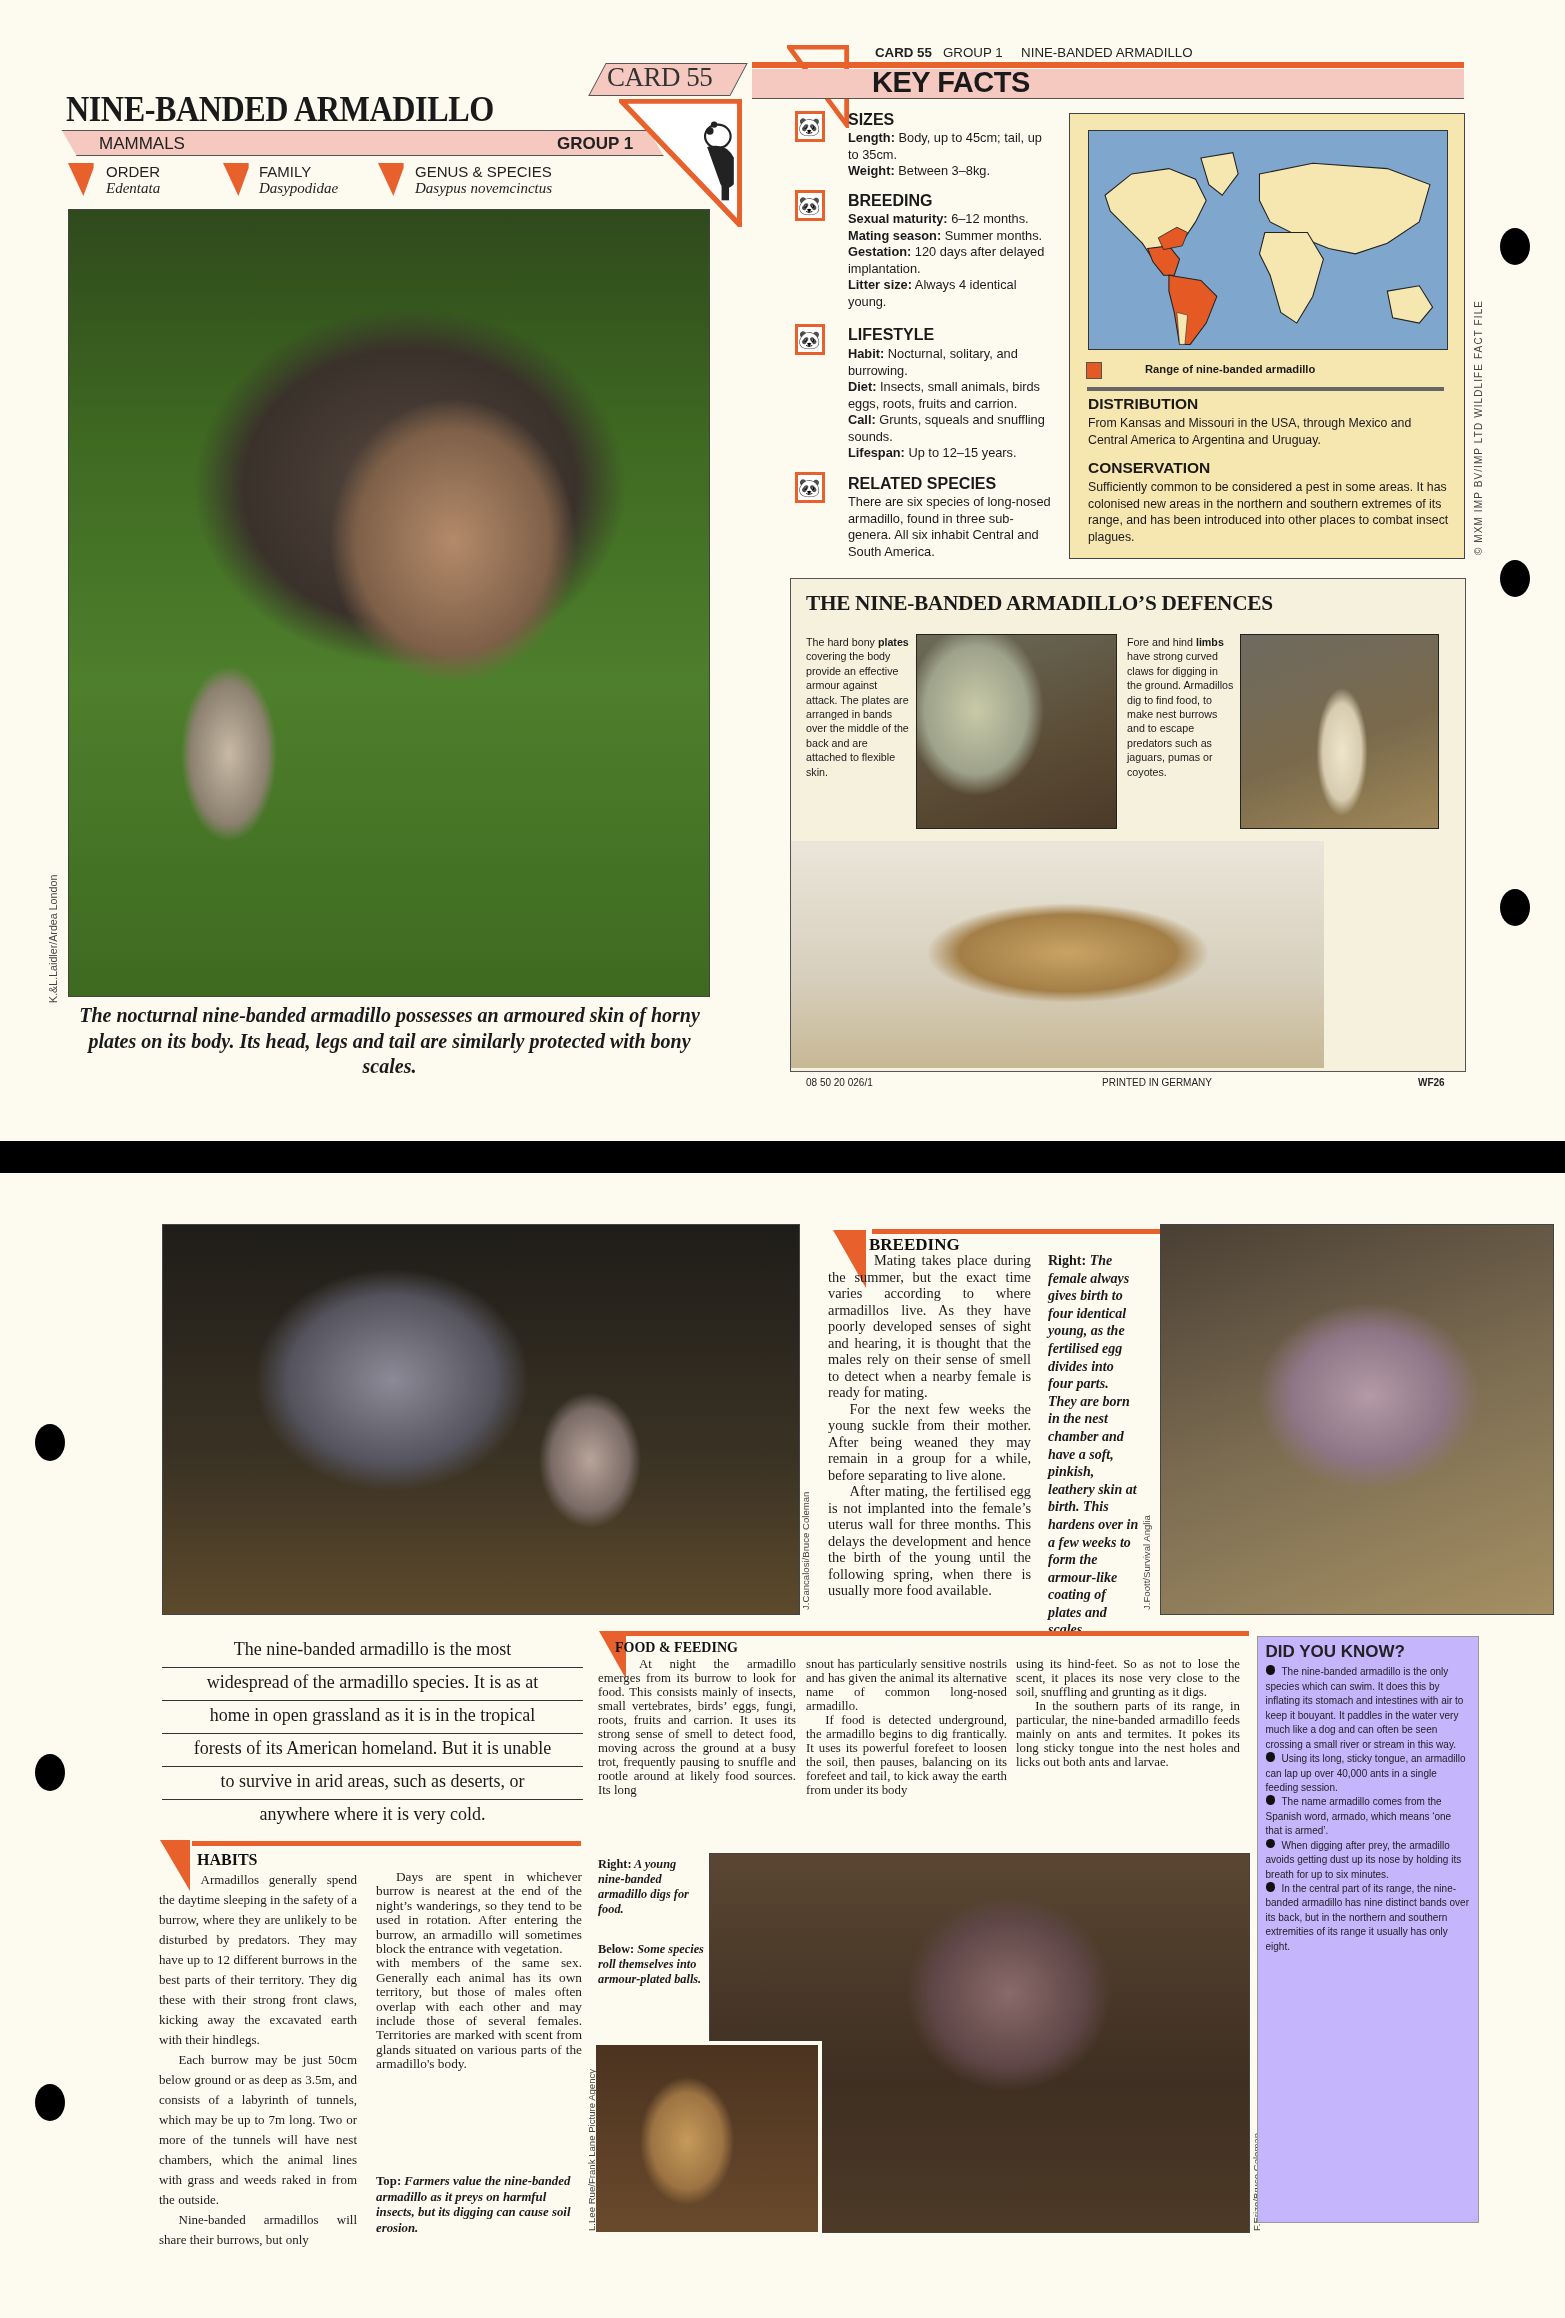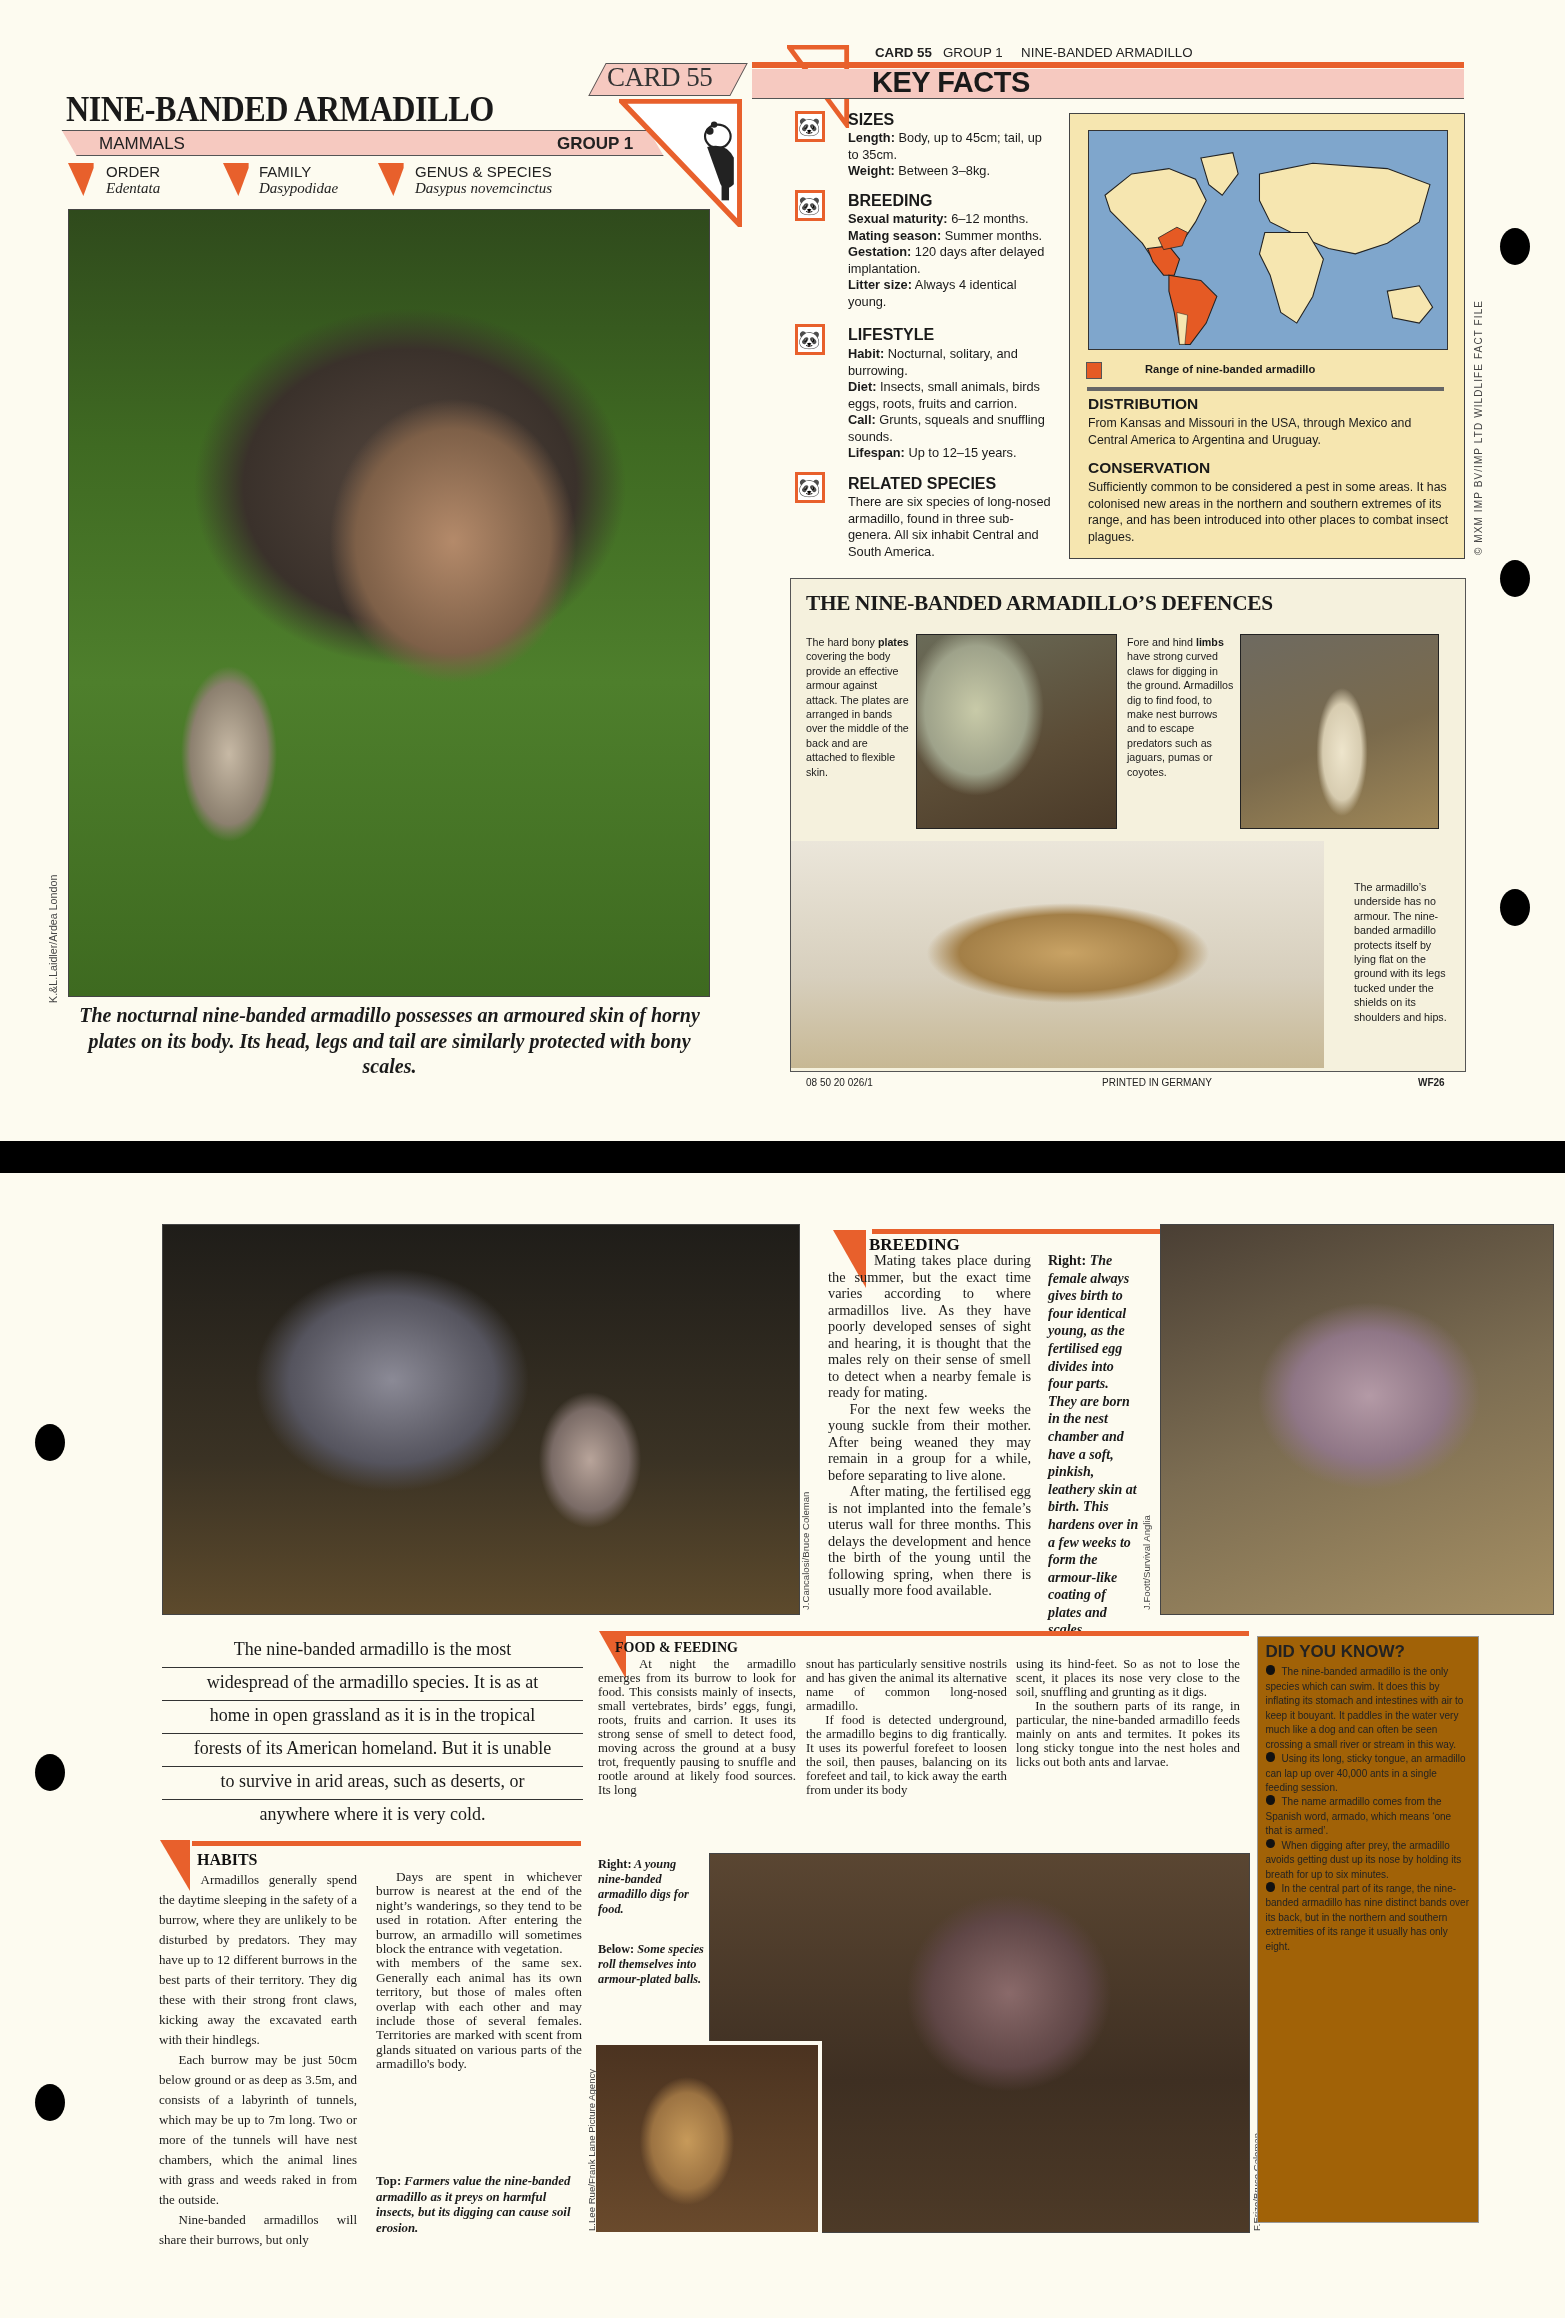--- a/index.html
+++ b/index.html
@@ -76,21 +76,21 @@
   .sect-bar{position:absolute;height:4.8px;background:#e8602c;}
   .sect-tri{position:absolute;width:33px;height:58px;background:#e8602c;clip-path:polygon(0 0,100% 0,100% 100%);}
   .body-serif{position:absolute;font-family:"Liberation Serif",serif;font-size:14.4px;line-height:16.5px;color:#1a1a1a;text-align:justify;}
   .body-serif p{margin:0;text-indent:1.5em;}
   .body-serif p.first{text-indent:3.2em;}
   .side-cap{position:absolute;font-family:"Liberation Serif",serif;font-style:italic;font-weight:bold;font-size:14px;line-height:17.6px;color:#1a1a1a;}
   .side-cap .lead{font-style:normal;}
   .pull{left:162px;top:1635px;width:421px;}
   .pull-line{font-family:"Liberation Serif",serif;font-size:18px;line-height:25.6px;text-align:center;border-bottom:1.1px solid #333;padding:2.1px 0 4.3px 0;}
   .pull-line:last-child{border-bottom:none;}
-  .dyk{left:1257px;top:1636px;width:222px;height:587px;background:#a16207;border:1.1px solid #999;padding:5.3px 7.5px;box-sizing:border-box;}
+  .dyk{left:1257px;top:1636px;width:222px;height:587px;background:#c4b5fd;border:1.1px solid #999;padding:5.3px 7.5px;box-sizing:border-box;}
   .dyk h3{margin:0 0 3.2px 0;font-size:17px;font-weight:bold;color:#222;}
   .dyk p{margin:0;font-size:10px;line-height:14.4px;color:#222;}
   .dyk .bul{display:inline-block;width:9.6px;height:9.6px;border-radius:50%;background:#111;margin-right:6.4px;vertical-align:0.5px;}
 </style>
 </head>
 <body>
 
 <div class="card front">
 
   <div class="abs card-tab"></div>
@@ -201,21 +201,20 @@
   <div class="abs cons-p">Sufficiently common to be considered a pest in some areas. It has colonised new areas in the northern and southern extremes of its range, and has been introduced into other places to combat insect plagues.</div>
   <div class="abs credit-v copyright-v">© MXM IMP BV/IMP LTD WILDLIFE FACT FILE</div>
 
   <div class="abs def-box"></div>
   <div class="abs def-title">THE NINE-BANDED ARMADILLO’S DEFENCES</div>
   <div class="def-p" style="left:806px;top:635px;width:104px;"><span>The hard bony </span><b>plates</b><span> covering the body provide an effective armour against attack. The plates are arranged in bands over the middle of the back and are attached to flexible skin.</span></div>
   <div class="abs ill1"></div>
   <div class="def-p" style="left:1127px;top:635px;width:107px;"><span>Fore and hind </span><b>limbs</b><span> have strong curved claws for digging in the ground. Armadillos dig to find food, to make nest burrows and to escape predators such as jaguars, pumas or coyotes.</span></div>
   <div class="abs ill2"></div>
   <div class="abs ill3"></div>
-  <div class="def-p def-p3">The armadillo’s underside has no armour. The nine-banded armadillo protects itself by lying flat on the ground with its legs tucked under the shields on its shoulders and hips.</div>
 
   <div class="foot" style="left:806px;">08 50 20 026/1</div>
   <div class="foot" style="left:1102px;">PRINTED IN GERMANY</div>
   <div class="foot" style="left:1418px;font-weight:bold;">WF26</div>
 
   <div class="hole" style="left:1500px;top:228px;"></div>
   <div class="hole" style="left:1500px;top:560px;"></div>
   <div class="hole" style="left:1500px;top:889px;"></div>
 </div>
 

